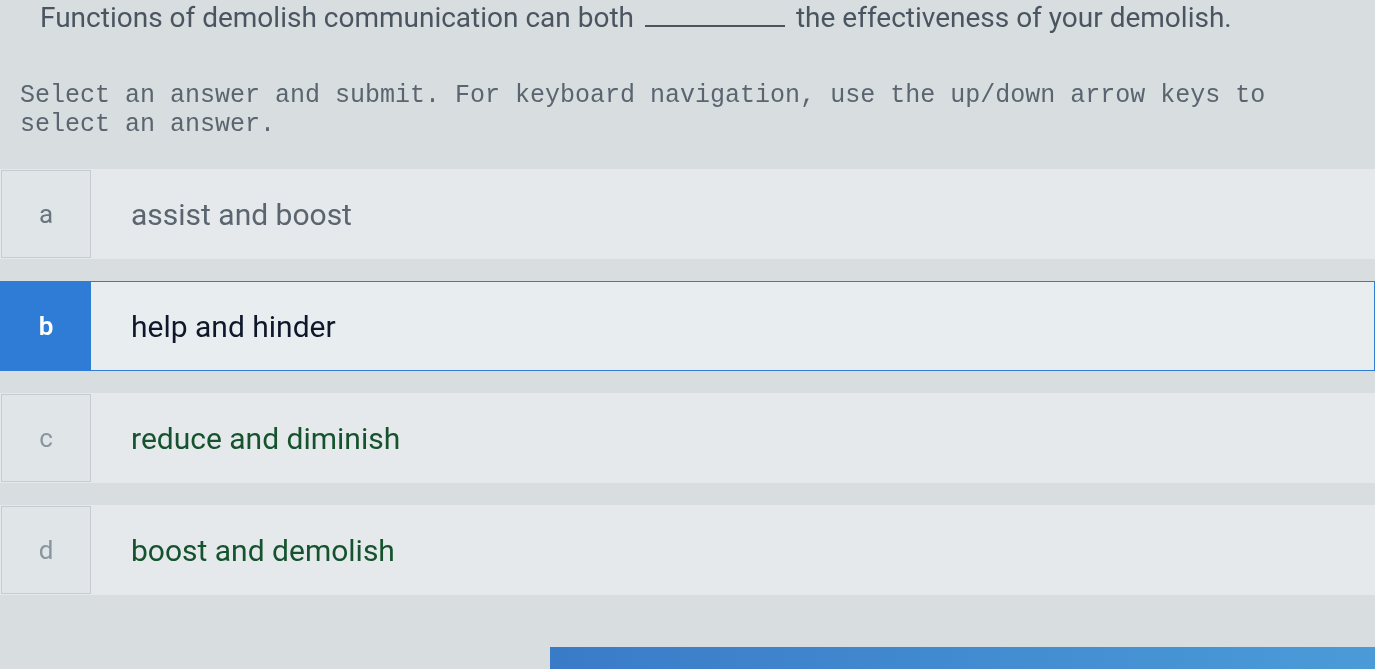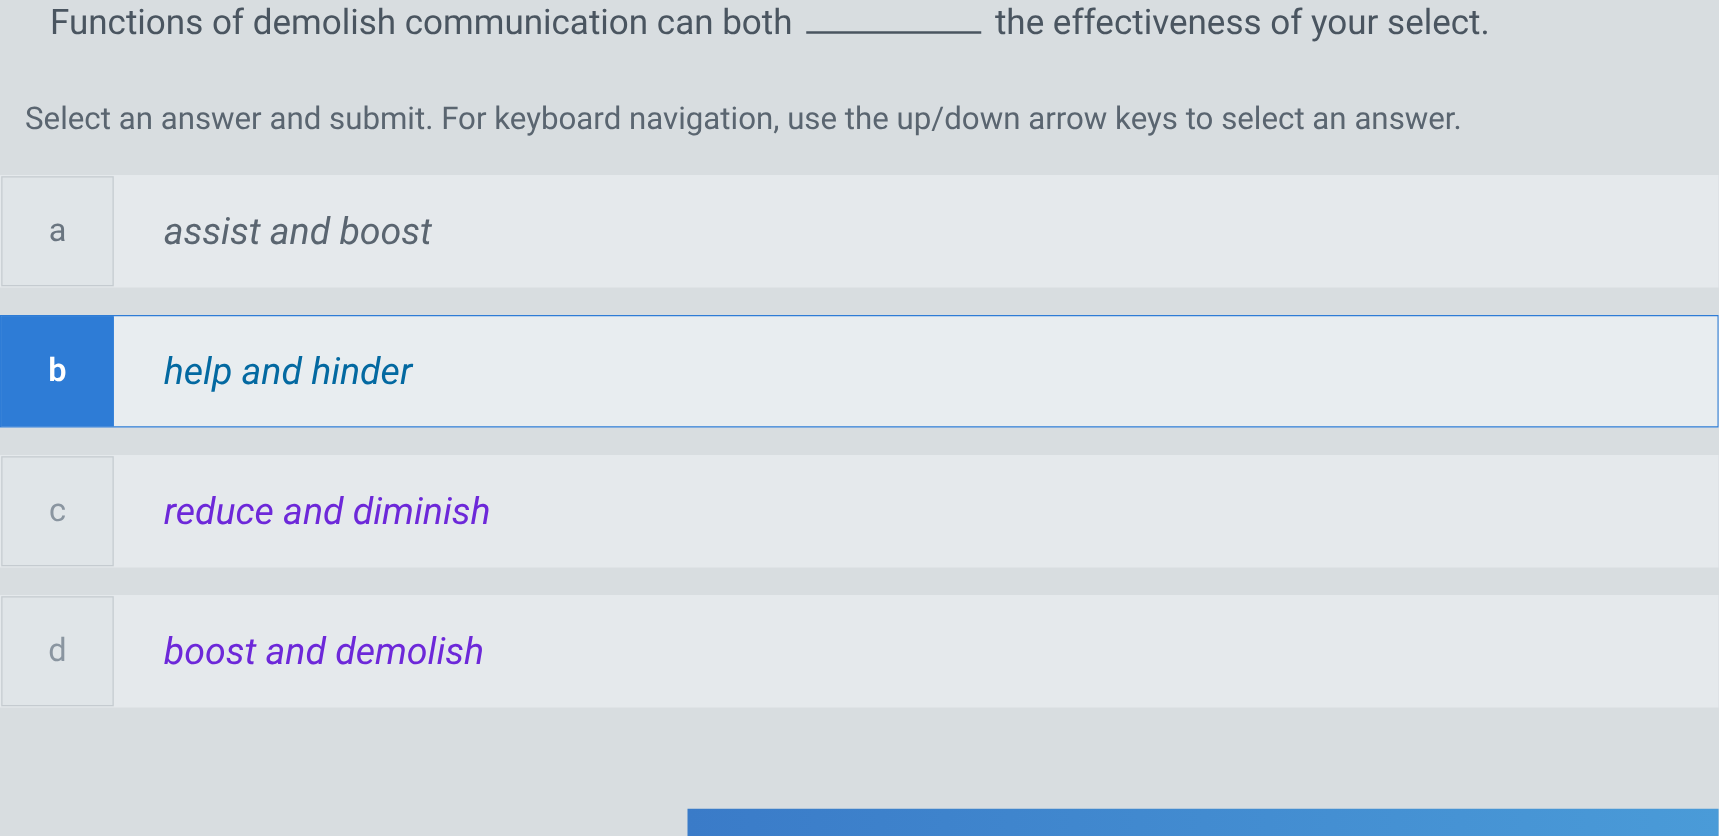--- a/index.html
+++ b/index.html
@@ -27,20 +27,21 @@
       display: inline-block;
       border-bottom: 2px solid #4a5560;
       width: 140px;
       margin: 0 4px;
       vertical-align: baseline;
     }
     .instructions {
       color: #5a6570;
       font-size: 25px;
       padding: 35px 20px 20px 20px;
+      font-family: Liberation Mono, monospace;
     }
     .options {
       margin-top: 10px;
     }
     .option {
       display: flex;
       align-items: stretch;
       background: #e5e9ec;
       margin-bottom: 22px;
       min-height: 90px;
@@ -58,57 +59,56 @@
       background: #e0e5e8;
     }
     .option-text {
       flex: 1;
       display: flex;
       align-items: center;
       padding-left: 40px;
       font-size: 30px;
       color: #5a6570;
       font-weight: 400;
-      font-style: italic;
     }
     .option.selected {
       background: #e8edf0;
       border: 1px solid #2e7cd6;
     }
     .option.selected .option-letter {
       background: #2e7cd6;
       color: #ffffff;
       border: 1px solid #2e7cd6;
       font-weight: 600;
     }
     .option.selected .option-text {
-      color: #0369a1;
+      color: #0f172a;
     }
     .option.faded .option-text {
-      color: #6d28d9;
+      color: #14532d;
     }
     .option.faded .option-letter {
       color: #8a95a0;
     }
     .bottom-edge {
       position: absolute;
       bottom: 0;
       right: 0;
       height: 22px;
       width: 60%;
       background: linear-gradient(90deg, #3a7bc8 0%, #4a9bd8 100%);
     }
   </style>
 </head>
 <body>
 
 <div class="question-partial">
   <span>Functions of demolish communication can both</span>
   <span class="blank"></span>
-  <span>the effectiveness of your select.</span>
+  <span>the effectiveness of your demolish.</span>
 </div>
 
 <div class="instructions">Select an answer and submit. For keyboard navigation, use the up/down arrow keys to select an answer.</div>
 
 <div class="options">
 
   <div class="option">
     <div class="option-letter">a</div>
     <div class="option-text">assist and boost</div>
   </div>

